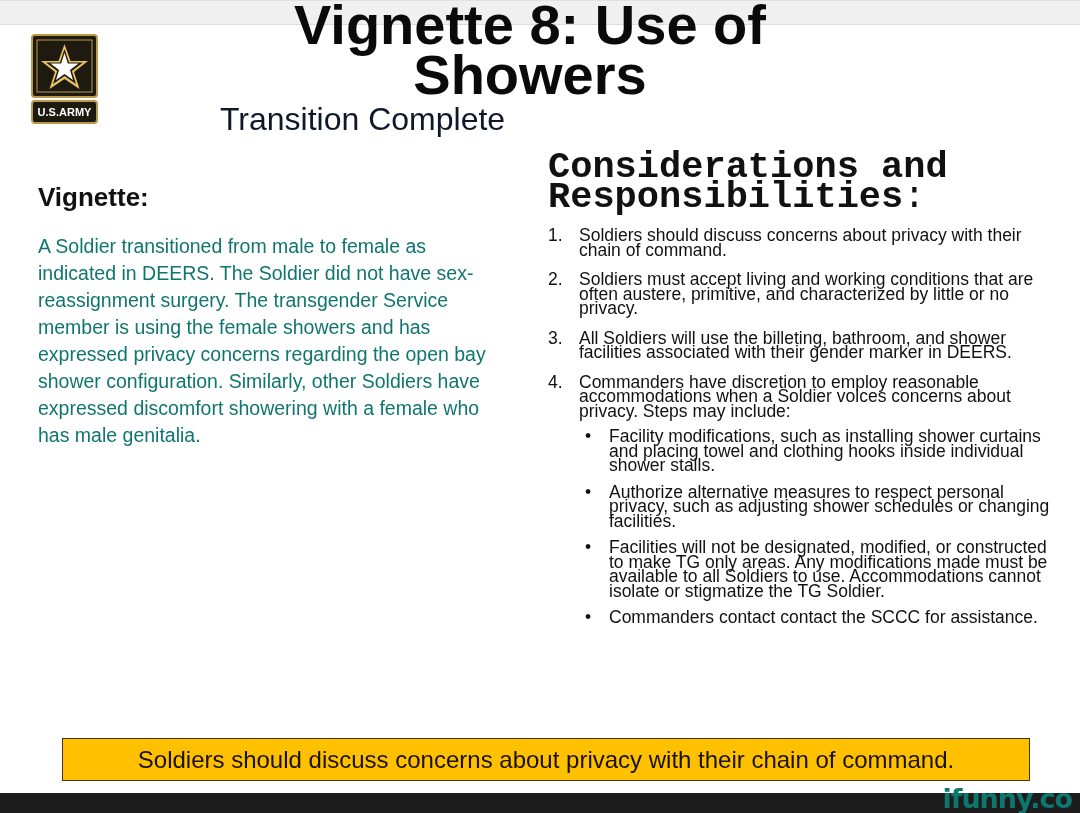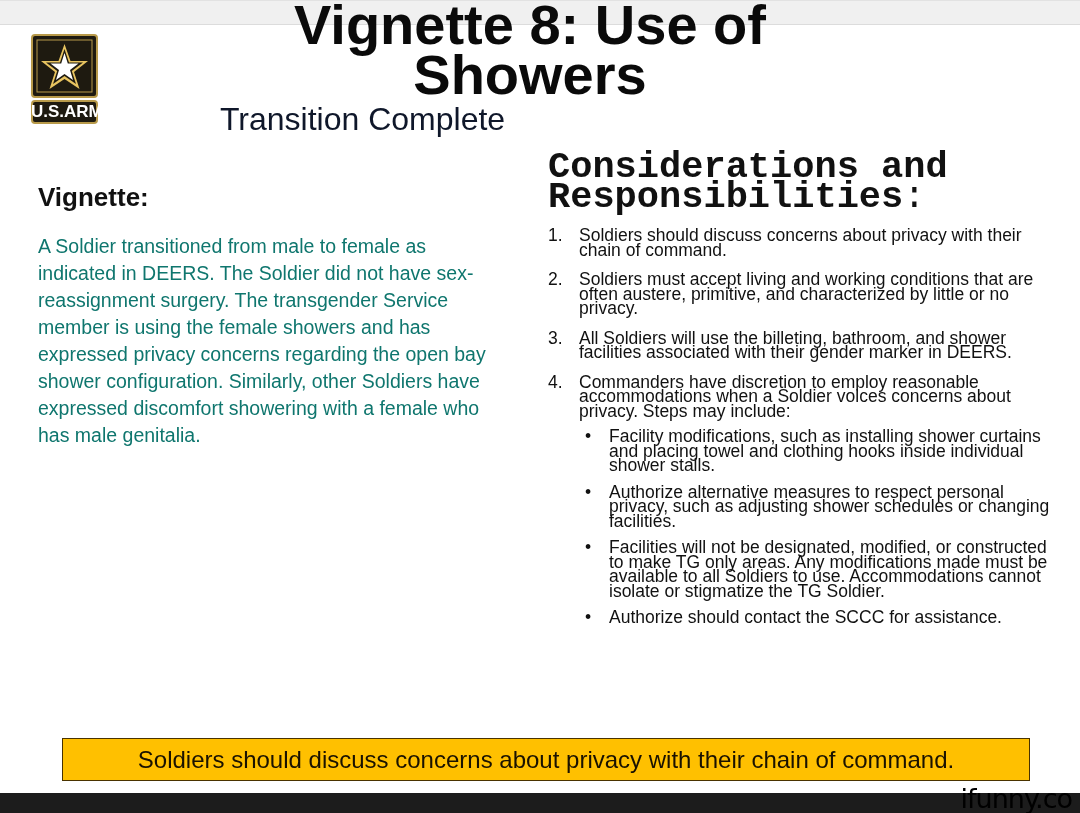--- a/index.html
+++ b/index.html
@@ -39,39 +39,39 @@
   .bullet { position:relative; padding-left:31px; margin-left:30px; margin-bottom:12px; }
   .bullet .dot { position:absolute; left:7px; top:0; }
   .callout {
     position:absolute; left:62px; top:738px; width:968px; height:43px;
     background:#ffc000; border:1.5px solid #4a3300; box-sizing:border-box;
     font-size:24px; line-height:41px; text-align:center; color:#1a1200;
   }
   .pagenum { position:absolute; left:1046px; top:777px; font-size:8px; font-weight:bold; color:#333;margin-top:14px; }
   .footer { position:absolute; left:0; top:793px; width:1080px; height:20px; background:#1c1c1c; }
   .watermark {
-    position:absolute; right:8px; top:784px; font-size:27px; font-weight:normal;
-    color:#000000; font-family:"DejaVu Sans", sans-serif; letter-spacing:-1px; line-height:30px;
+    position:absolute; right:8px; top:784px; font-size:27px; font-weight:bold;
+    color:#0f766e; font-family:"DejaVu Sans", sans-serif; letter-spacing:-1px; line-height:30px;
   }
 </style>
 </head>
 <body>
 
 <div class="topbar"></div>
 
 <div class="logo">
   <svg width="67" height="90" viewBox="0 0 67 90">
     <rect x="1" y="1" width="65" height="62" rx="3" fill="#1e1a10" stroke="#b89a4a" stroke-width="2"></rect>
     <rect x="6" y="6" width="55" height="52" fill="#1e1a10" stroke="#b89a4a" stroke-width="1"></rect>
     <polygon points="33.5,10 39.5,27 57,27 43,38 48.5,55 33.5,45 18.5,55 24,38 10,27 27.5,27" fill="#e8c460"></polygon>
     <polygon points="33.5,15 38,28.5 52,28.5 40.8,37 45,50 33.5,42 22,50 26.2,37 15,28.5 29,28.5" fill="#1e1a10"></polygon>
     <polygon points="33.5,19 36.8,29.5 47.5,29.5 39,36 42,46 33.5,40 25,46 28,36 19.5,29.5 30.2,29.5" fill="#ffffff"></polygon>
     <rect x="1" y="67" width="65" height="22" rx="3" fill="#1e1a10" stroke="#b89a4a" stroke-width="2"></rect>
   </svg>
-  <span style="position:absolute;left:0;top:70px;width:67px;text-align:center;color:#fff;font-weight:bold;font-size:17px;line-height:16px;font-family:'Liberation Sans',sans-serif;">U.S.ARMY</span>
+  <span style="position:absolute;left:0;top:70px;width:67px;text-align:center;color:#fff;font-weight:bold;font-size:11px;line-height:16px;font-family:'Liberation Sans',sans-serif;">U.S.ARMY</span>
 </div>
 
 <div class="title-inner title">Vignette 8: Use of Showers</div>
 <div class="subtitle">Transition Complete</div>
 
 <div class="vig-heading">Vignette:</div>
 <div class="vig-text">A Soldier transitioned from male to female as indicated in DEERS. The Soldier did not have sex-reassignment surgery. The transgender Service member is using the female showers and has expressed privacy concerns regarding the open bay shower configuration. Similarly, other Soldiers have expressed discomfort showering with a female who has male genitalia.</div>
 
 <div class="cr-heading">
   <span>Considerations and Responsibilities</span><span class="colon">:</span>
@@ -101,21 +101,21 @@
   <div class="bullet">
     <span class="dot">•</span>
     <span>Authorize alternative measures to respect personal privacy, such as adjusting shower schedules or changing facilities.</span>
   </div>
   <div class="bullet">
     <span class="dot">•</span>
     <span>Facilities will not be designated, modified, or constructed to make TG only areas. Any modifications made must be available to all Soldiers to use.  Accommodations cannot isolate or stigmatize the TG Soldier.</span>
   </div>
   <div class="bullet">
     <span class="dot">•</span>
-    <span>Authorize should contact the SCCC for assistance.</span>
+    <span>Commanders contact contact the SCCC for assistance.</span>
   </div>
 </div>
 
 <div class="callout">Soldiers should discuss concerns about privacy with their chain of command.</div>
 
 <div class="pagenum">29</div>
 
 <div class="footer"></div>
 <div class="watermark">ifunny.co</div>
 

